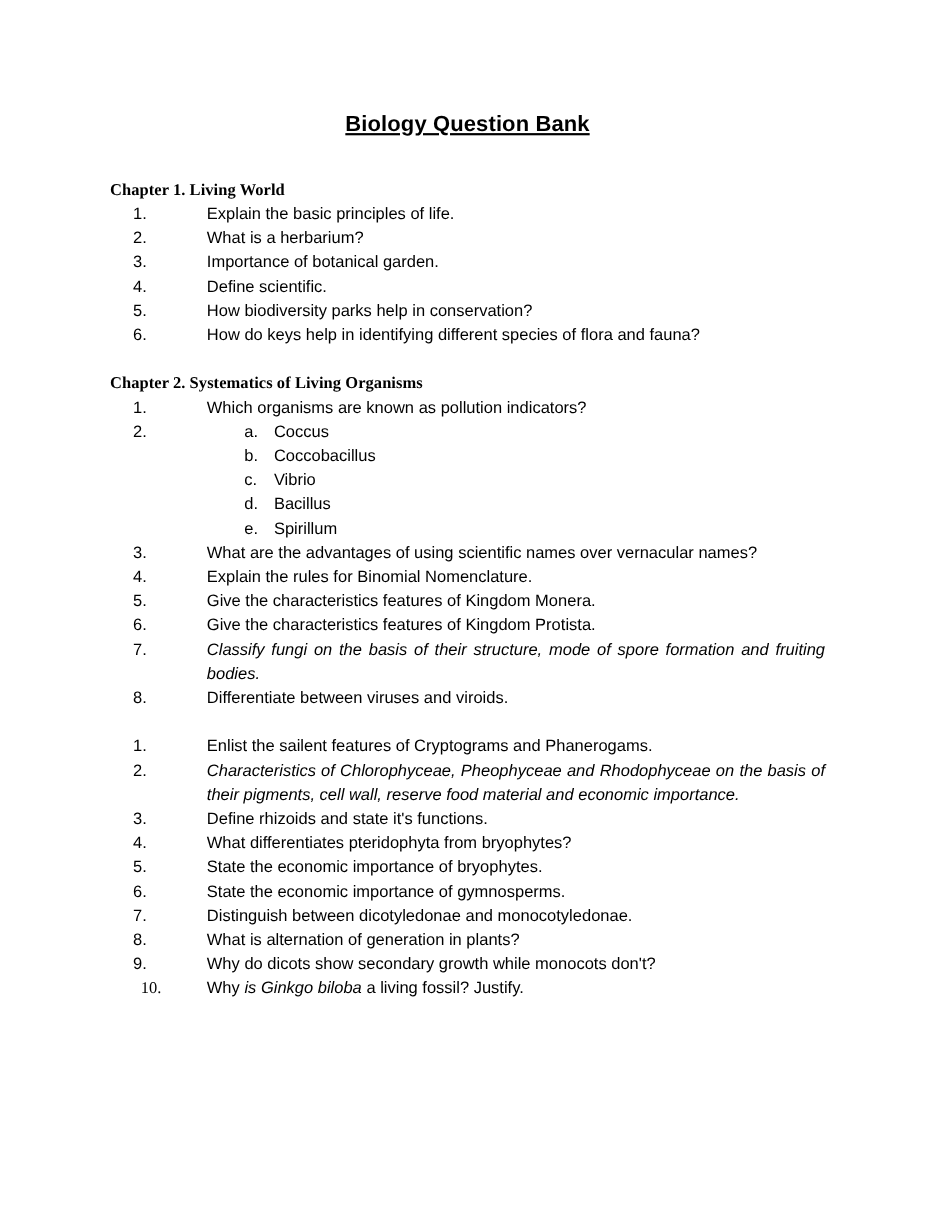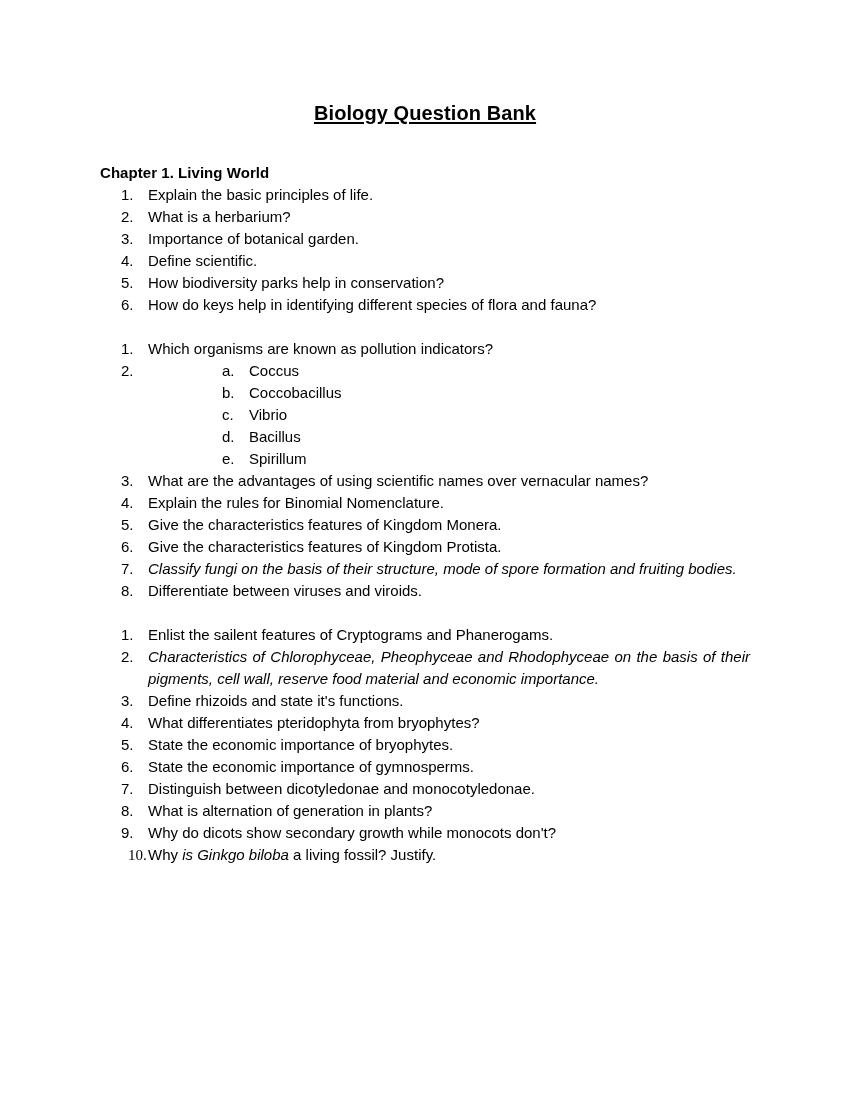--- a/index.html
+++ b/index.html
@@ -55,20 +55,21 @@
   .chapter-first-spacer {
     height: 36px;
   }
 
   .chapter-heading {
     font-size: 15px;
     font-weight: bold;
     line-height: 22px;
     margin: 0;
     letter-spacing: 0.05px;
+    font-family: Liberation Serif, serif;
   }
 
   ol.qlist {
     list-style: none;
     margin: 0;
     padding: 0;
   }
 
   ol.qlist > li {
     position: relative;
@@ -89,20 +90,21 @@
   }
   
   ol.qlist > li > .num.wide {
     left: 28px;
     width: 30px;
     font-family: Liberation Serif, serif;
   }
 
   ol.qlist > li > .qtext {
     display: block;
+    margin-left: 40px;
   }
   ol.qlist > li > .qtext.justify {
     text-align: justify;
     text-justify: inter-word;
     font-style: italic;
   }
 
   ol.sublist {
     list-style: none;
     margin: 0;
@@ -164,20 +166,21 @@
         <li>
           <span class="num">6.</span>
           <span class="qtext">How do keys help in identifying different species of flora and fauna?</span>
         </li>
       </ol>
     </section>
 
     <div class="chapter-spacer"></div>
 
     <section class="chapter">
+      <h2 class="chapter-heading">Chapter 2. Systematics of Living Organisms</h2>
       <ol class="qlist">
         <li>
           <span class="num">1.</span>
           <span class="qtext">Which organisms are known as pollution indicators?</span>
         </li>
         <li>
           <span class="num">2.</span>
           <ol class="sublist">
             <li>
               <span class="subnum">a.</span>

